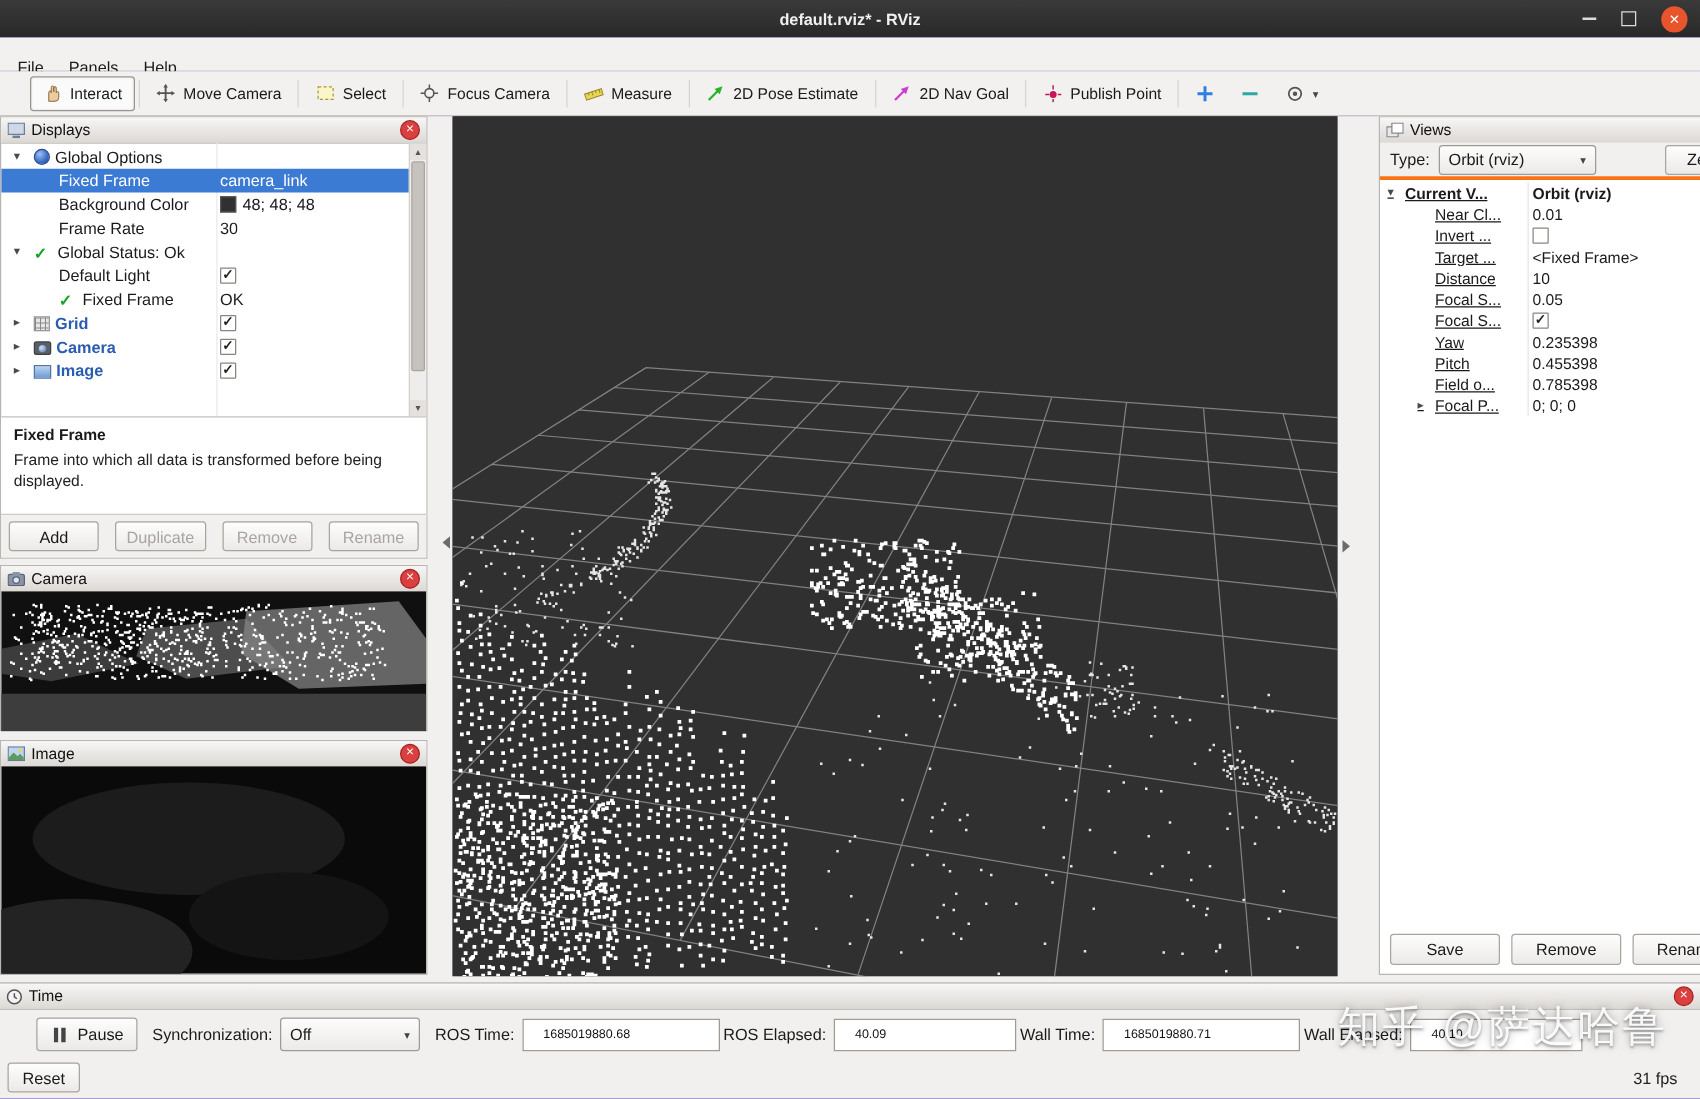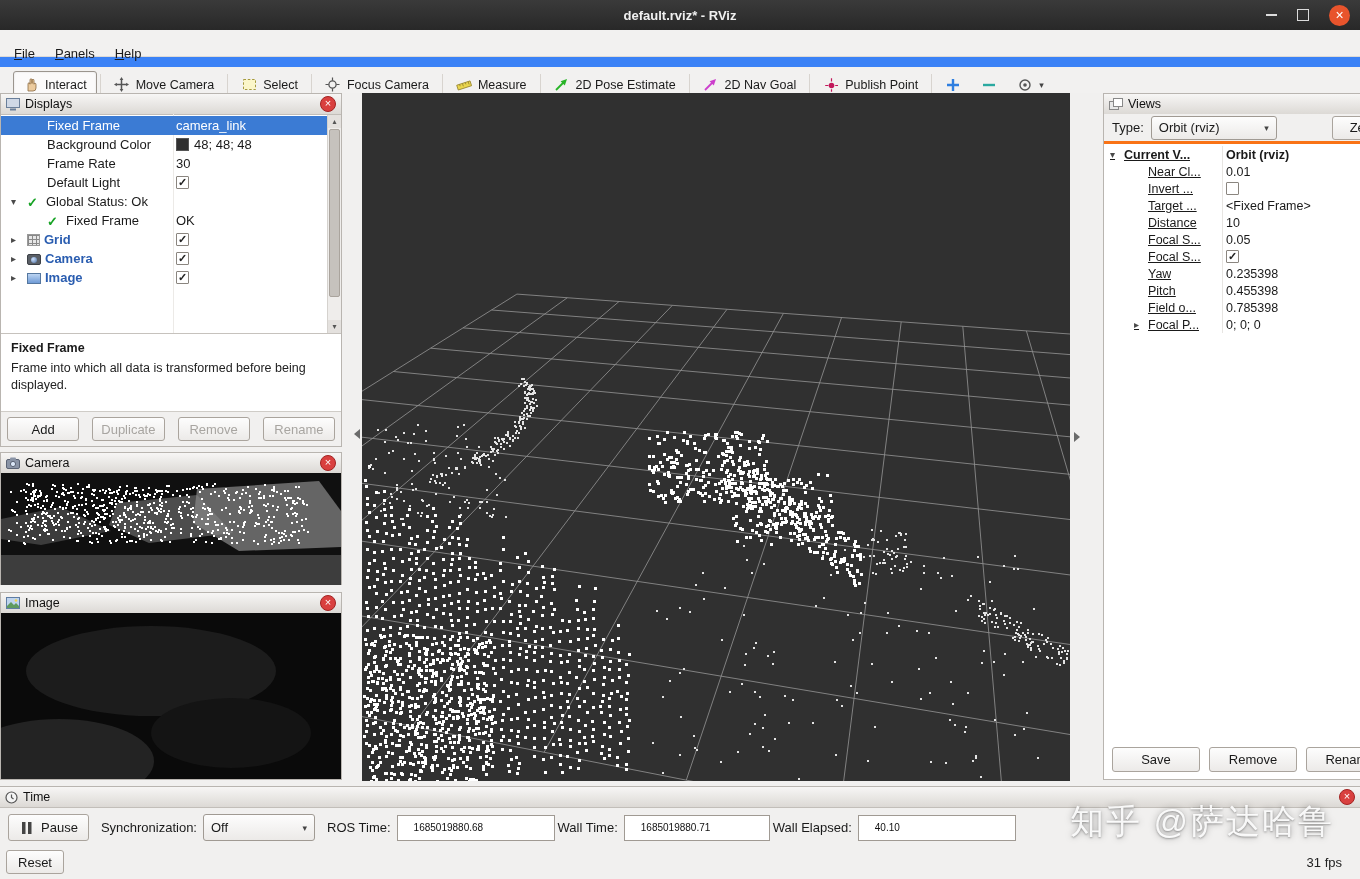--- a/index.html
+++ b/index.html
@@ -1,32 +1,32 @@
 <!DOCTYPE html>
 <html><head>
 <meta charset="utf-8">
 <style>
   html,body{margin:0;padding:0;background:#555;}
-  .win{position:relative;width:1360px;height:879px;background:#3b82f6;font-family:"Liberation Sans",sans-serif;font-size:13px;color:#1a1a1a;overflow:hidden;}
+  .win{position:relative;width:1360px;height:879px;background:#8b5cf6;font-family:"Liberation Sans",sans-serif;font-size:13px;color:#1a1a1a;overflow:hidden;}
 
   
   .titlebar{position:absolute;left:0;top:0;width:100%;height:30px;background:linear-gradient(#3a3a3a,#282828);display:flex;align-items:center;justify-content:center;}
   .win-title{color:#f0f0f0;font-weight:bold;font-size:13px;}
   .win-controls{position:absolute;right:10px;top:0;height:30px;display:flex;align-items:center;gap:20px;}
   .min-glyph{width:11px;height:2px;background:#dcdcdc;}
   .max-glyph{width:10px;height:10px;border:1px solid #dcdcdc;}
   .close-glyph{width:21px;height:21px;border-radius:50%;background:#e8542c;color:#fff;display:flex;align-items:center;justify-content:center;font-size:14px;line-height:1;}
 
   
   .menubar{position:absolute;left:0;top:30px;width:100%;height:27px;background:#f2f1f0;border-bottom:1px solid #dedad6;display:flex;align-items:center;padding-left:4px;box-sizing:border-box;}
   .menu-item{display:inline-block;padding:4px 10px;color:#1a1a1a;margin-top:20px;}
   .menu-item::first-letter{text-decoration:underline;}
 
   
-  .toolbar{position:absolute;left:0;top:67px;width:100%;height:36px;background:#f2f1f0;border-bottom:1px solid #c9c5c0;display:flex;align-items:center;padding-left:13px;box-sizing:border-box;}
+  .toolbar{position:absolute;left:0;top:57px;width:100%;height:36px;background:#f2f1f0;border-bottom:1px solid #c9c5c0;display:flex;align-items:center;padding-left:24px;box-sizing:border-box;}
   .tool{display:flex;align-items:center;gap:6px;padding:0 9px;height:26px;border:1px solid transparent;border-radius:3px;}
   .tool.active{background:#fbfafa;border:1px solid #9b958e;box-shadow:inset 0 0 2px rgba(0,0,0,.12);}
   .tool-label{font-size:12.5px;white-space:nowrap;}
   .tsep{width:1px;height:22px;background:#d8d4cf;margin:0 3px;flex:none;}
   .ticon16{display:inline-flex;width:16px;height:16px;align-items:center;justify-content:center;flex:none;}
   .caret{font-size:9px;color:#444;}
 
   
   .main{position:absolute;left:0;top:93px;width:1360px;height:693px;background:#f1f0ef;}
   .dock{position:absolute;background:#fff;border:1px solid #b9b5b0;box-sizing:border-box;}
@@ -98,21 +98,21 @@
   .vrow[data-level="1"] .expander{margin-left:-14px;}
   .vrow[data-bold="true"] .vname,.vrow[data-bold="true"] .vval{font-weight:bold;}
   .vname{white-space:nowrap;overflow:hidden;}
   .vval{position:absolute;left:122px;right:2px;top:0;height:100%;display:flex;align-items:center;gap:4px;}
   .views-btns{position:absolute;left:8px;right:8px;bottom:7px;display:flex;gap:9px;}
   .views-btns .btn{flex:1;height:25px;}
 
   
   .timedock{position:absolute;left:0;top:786px;width:1360px;height:93px;background:#f1f0ef;border-top:1px solid #b9b5b0;box-sizing:border-box;}
   .time-controls{position:absolute;left:0;top:27px;width:100%;display:flex;align-items:center;gap:12px;padding:0 8px;box-sizing:border-box;}
-  .pause-btn{height:27px;padding:0 10px;gap:6px;}
+  .pause-btn{height:27px;padding:0 10px;gap:6px;margin-left:21px;}
   .sync-group,.tfield{display:flex;align-items:center;gap:6px;}
   .field{background:#fff;border:1px solid #a09a93;font-size:10px;color:#111;display:flex;align-items:center;padding:0 16px;height:26px;box-sizing:border-box;}
   .sync-combo{width:112px;height:27px;}
   .tfield:nth-of-type(1) .field{width:158px;}
   .tfield:nth-of-type(2) .field{width:146px;}
   .tfield:nth-of-type(3) .field{width:158px;}
   .tfield:nth-of-type(4) .field{width:138px;}
   .reset-btn{position:absolute;left:6px;bottom:5px;width:58px;height:24px;}
   .fps{position:absolute;right:18px;bottom:9px;font-size:13px;color:#222;}
 
@@ -259,20 +259,30 @@
             <svg width="14" height="13" viewBox="0 0 14 13">
               <rect x="0.5" y="0.5" width="13" height="9" fill="#cfd8e6" stroke="#6a7f9a"></rect>
               <rect x="4" y="10.5" width="6" height="2" fill="#6a7f9a"></rect>
             </svg>
           </span>
         <span class="dock-title">Displays</span>
         <span class="dock-close">×</span>
       </div>
       <div class="dtree">
 
+          <div class="drow" data-level="0">
+            <span class="expander" data-exp="open"></span>
+            <span class="ticon" data-icon="globe"></span>
+            <span class="dlabel">Global Options</span>
+            <span class="dval">
+              
+              
+              
+            </span>
+          </div>
 
           <div class="drow" data-level="1" data-selected="true">
 
             <span class="dlabel">Fixed Frame</span>
             <span class="dval">
 
               <span class="vtext">camera_link</span>
 
             </span>
           </div>
@@ -287,40 +297,40 @@
             </span>
           </div>
 
           <div class="drow" data-level="1">
 
             <span class="dlabel">Frame Rate</span>
             <span class="dval">
 
               <span class="vtext">30</span>
 
-            </span>
-          </div>
-
-          <div class="drow" data-level="1">
-
-            <span class="dlabel">Default Light</span>
-            <span class="dval">
-
-              <span class="checkbox" data-checked="true"></span>
             </span>
           </div>
 
           <div class="drow" data-level="0">
             <span class="expander" data-exp="open"></span>
             <span class="ticon" data-icon="check"></span>
             <span class="dlabel">Global Status: Ok</span>
             <span class="dval">
               
               
               
+            </span>
+          </div>
+
+          <div class="drow" data-level="1">
+
+            <span class="dlabel">Default Light</span>
+            <span class="dval">
+
+              <span class="checkbox" data-checked="true"></span>
             </span>
           </div>
 
           <div class="drow" data-level="1">
 
             <span class="ticon" data-icon="check"></span>
             <span class="dlabel">Fixed Frame</span>
             <span class="dval">
 
               <span class="vtext">OK</span>
@@ -595,20 +605,24 @@
           <span class="caret">▾</span>
         </span>
       </div>
       <div style="display:flex;align-items:center;gap:3px;">
 
           <div class="tfield">
             <span>ROS Time:</span>
             <span class="field">1685019880.68</span>
           </div>
 
+          <div class="tfield">
+            <span>ROS Elapsed:</span>
+            <span class="field">40.09</span>
+          </div>
 
           <div class="tfield">
             <span>Wall Time:</span>
             <span class="field">1685019880.71</span>
           </div>
 
           <div class="tfield">
             <span>Wall Elapsed:</span>
             <span class="field">40.10</span>
           </div>

